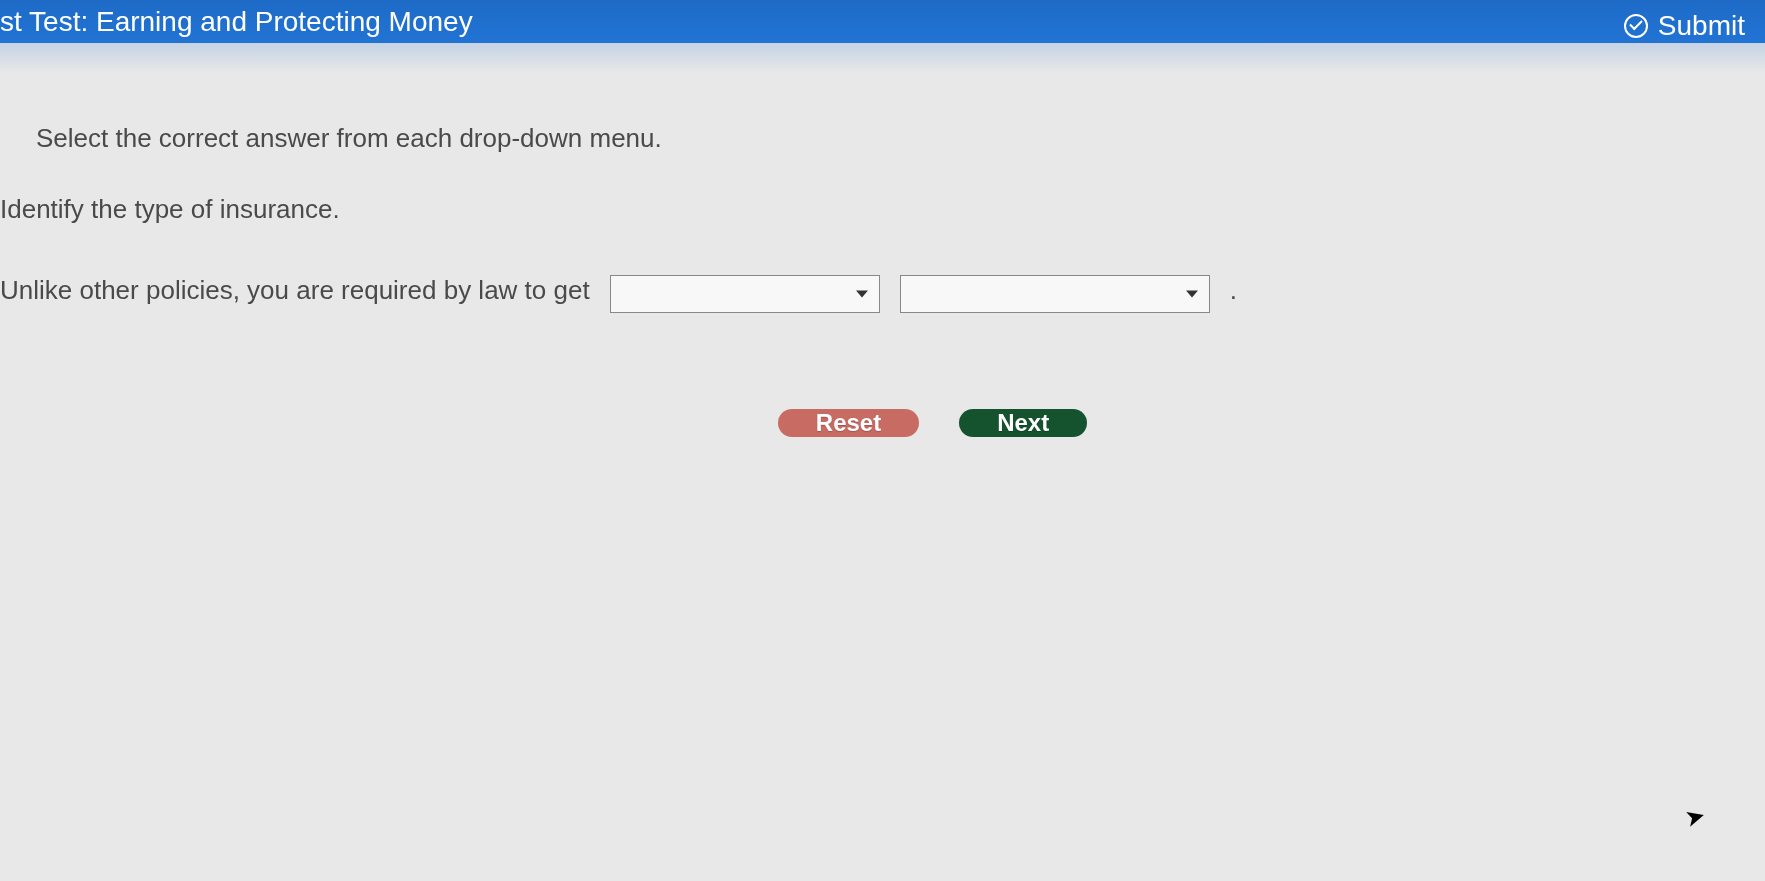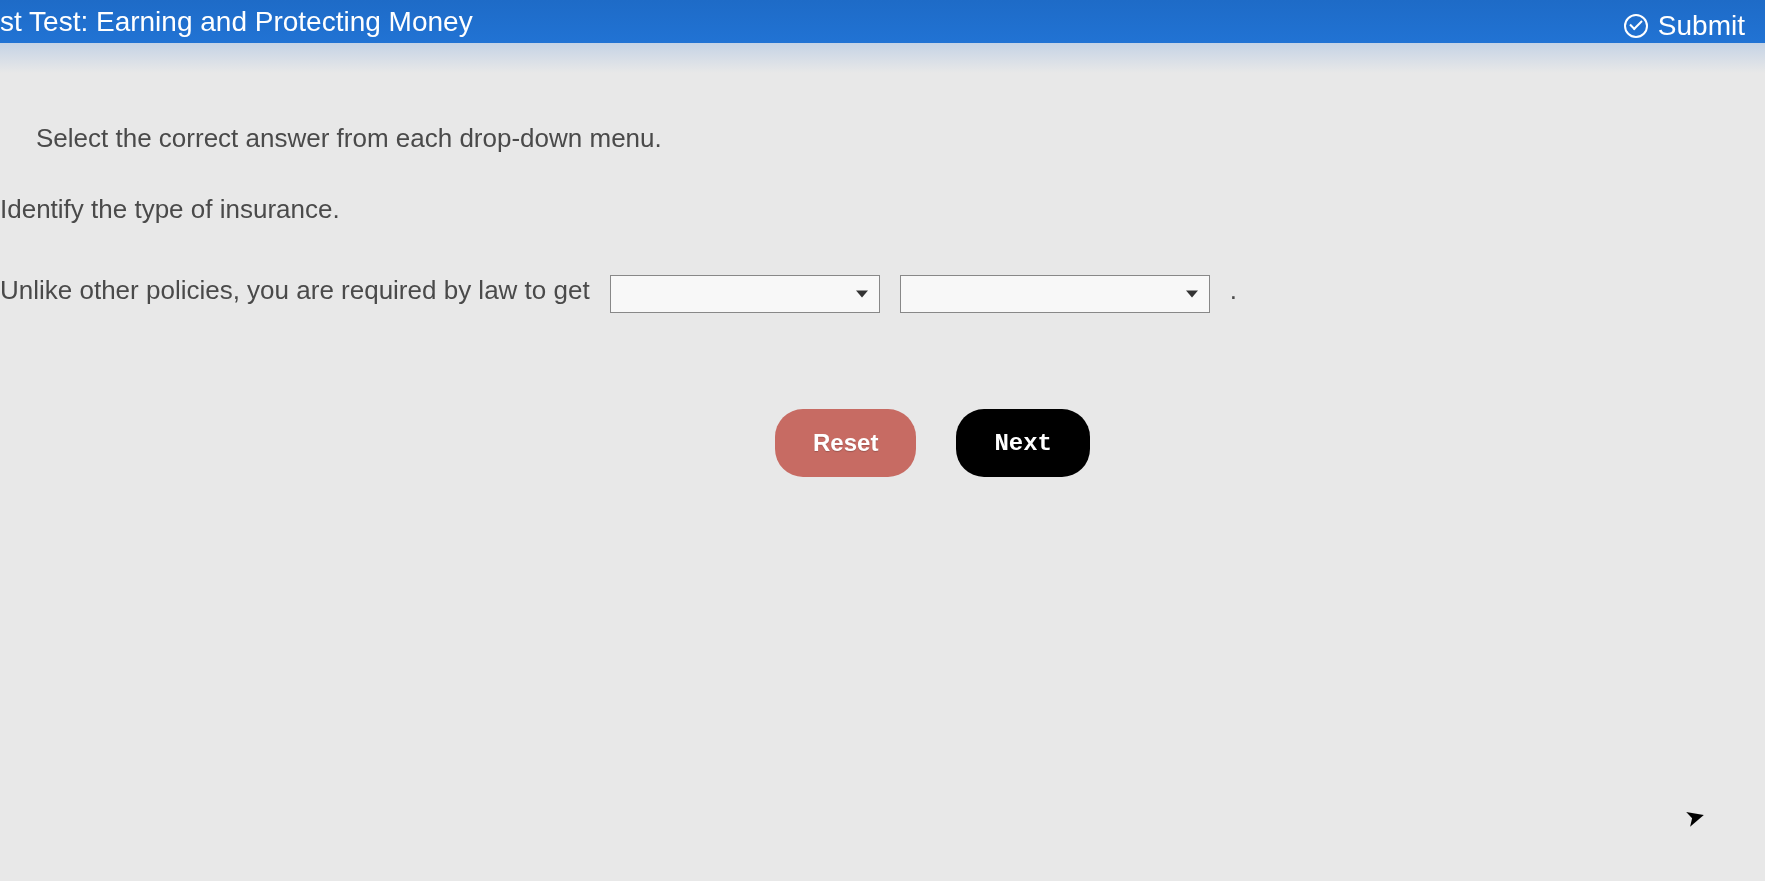--- a/index.html
+++ b/index.html
@@ -115,33 +115,32 @@
     }
     .button-row {
       display: flex;
       justify-content: center;
       gap: 40px;
       margin-left: 100px;
     }
     .btn {
       border: none;
       border-radius: 28px;
-      padding: 20px 38px;
+      padding: 0 38px;
       font-size: 24px;
       font-weight: 600;
       color: #ffffff;
       cursor: pointer;
       text-shadow: 0 1px 1px rgba(0,0,0,0.2);
     }
     .btn-reset {
       background: #c76b63;
     }
     .btn-next {
-      background: #000000;
-      font-family: Liberation Mono, monospace;
+      background: #14532d;
     }
     .cursor {
       position: absolute;
       right: 60px;
       bottom: 50px;
       font-size: 24px;
       color: #000;
       transform: rotate(-15deg);
     }
   </style>

